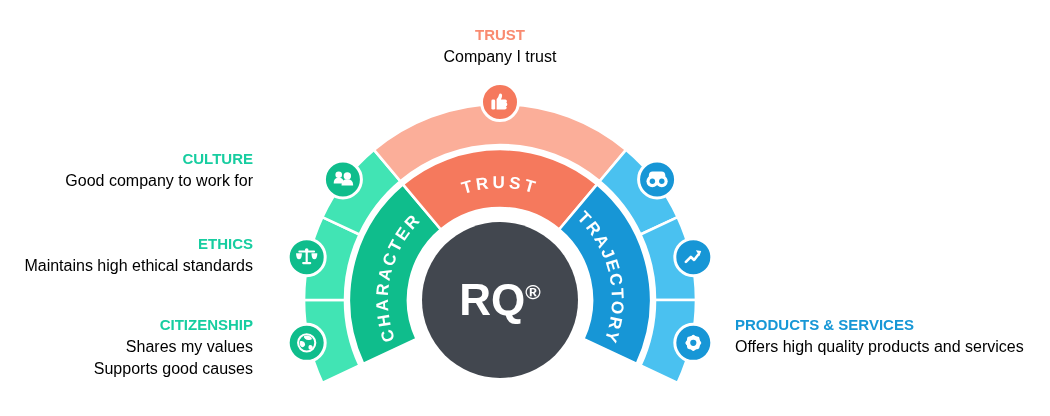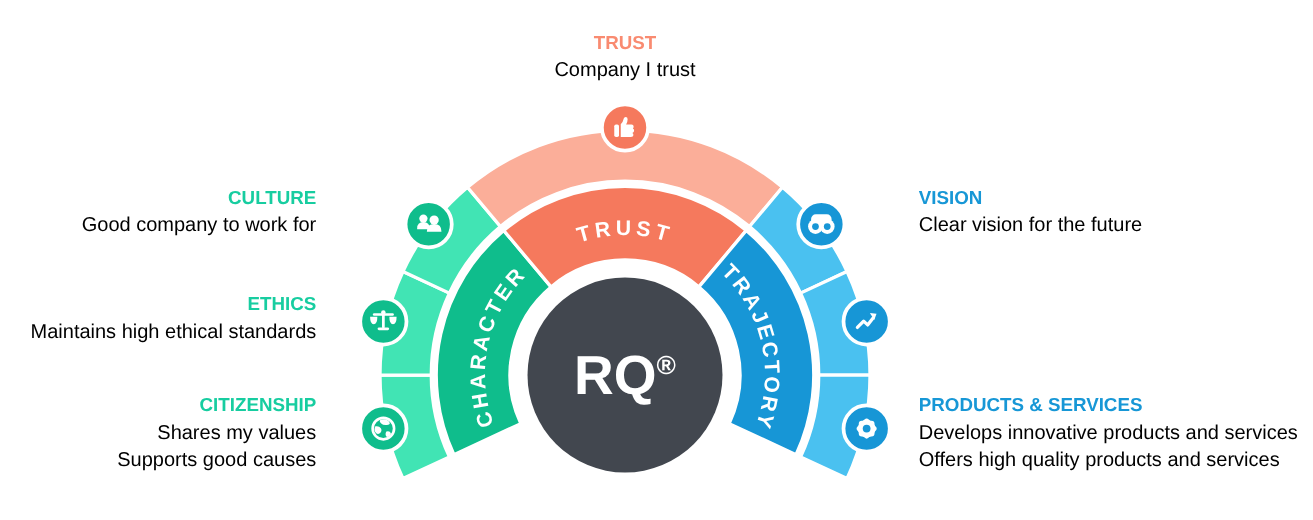--- a/index.html
+++ b/index.html
@@ -128,23 +128,18 @@
   <div class="callout align-right" style="right:797px;top:233px;width:320px">
     <div class="heading c-green">ETHICS</div>
     <div class="line">Maintains high ethical standards</div>
   </div>
   <div class="callout align-right" style="right:797px;top:314px;width:320px">
     <div class="heading c-green">CITIZENSHIP</div>
     <div class="line">Shares my values</div>
     <div class="line">Supports good causes</div>
   </div>
 
-  <div class="callout" style="left:735px;top:148px;width:310px">
-    <div class="heading c-blue">VISION</div>
-    <div class="line">Clear vision for the future</div>
-  </div>
   <div class="callout" style="left:735px;top:314px;width:315px">
     <div class="heading c-blue">PRODUCTS &amp; SERVICES</div>
-    <div class="line">Develops innovative products and services</div>
     <div class="line">Offers high quality products and services</div>
   </div>
 
 </div>
 
 </body></html>

